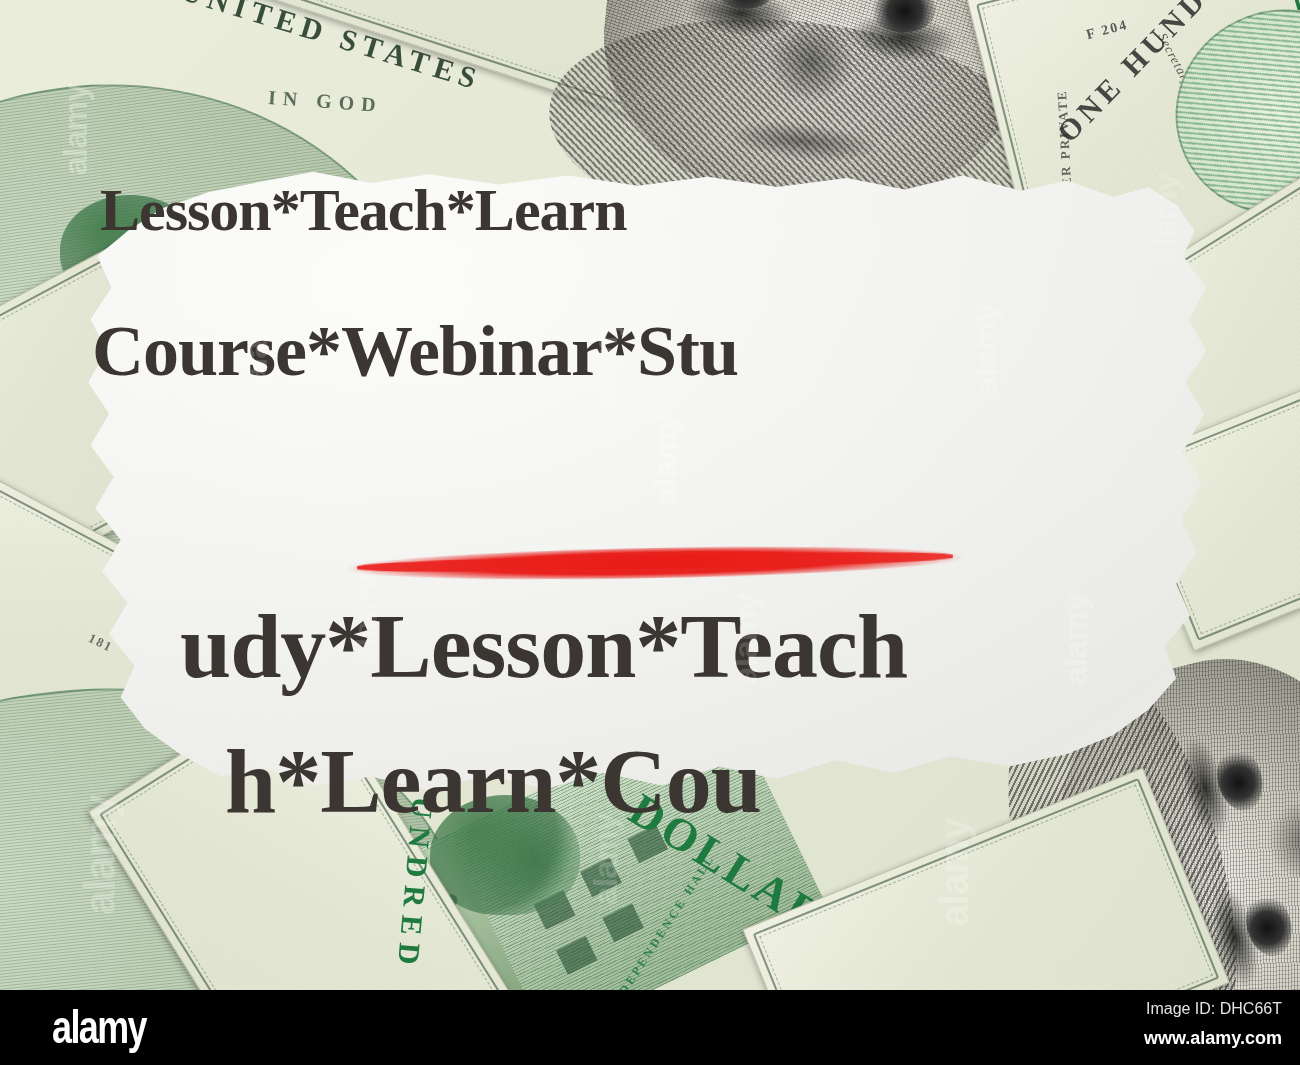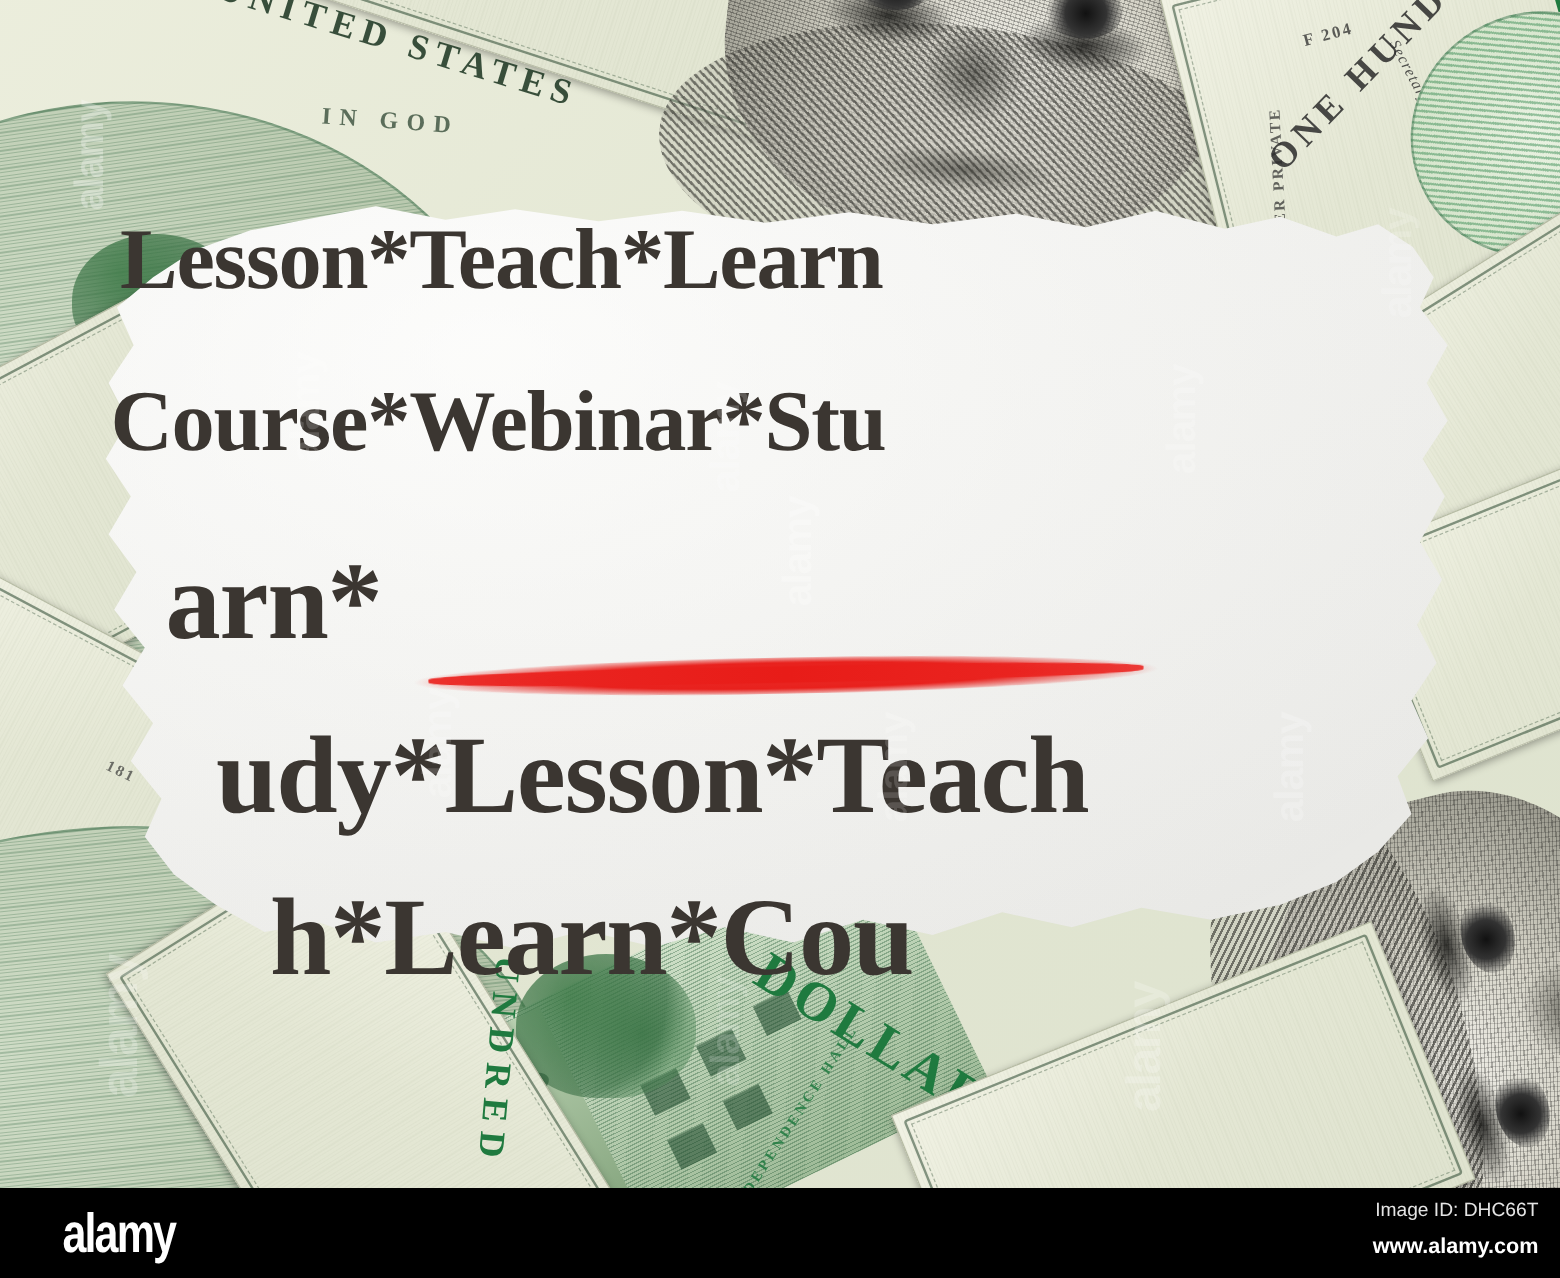--- a/index.html
+++ b/index.html
@@ -286,25 +286,24 @@
     <div class="microtxt greentxt" style="left:265px;top:800px;font-size:30px;transform:rotate(95deg);letter-spacing:8px;">ONE HUNDRED</div>
 
     <div class="bill note" style="left:770px;top:840px;width:430px;height:230px;transform:rotate(-22deg);">
         <div class="edge"></div>
       </div>
   </div>
 
   <div id="paper"></div>
 
   <div id="lines">
-    <div class="kwline" style="left:100px;top:25px;font-size:72px;letter-spacing:-1px;">Lesson*Teach*Learn</div>
+    <div class="kwline" style="left:100px;top:25px;font-size:60px;letter-spacing:-1px;">Lesson*Teach*Learn</div>
 
     <div class="kwline" style="left:92px;top:160px;font-size:72px;letter-spacing:-1px;">Course*Webinar*Stu</div>
 
-    <div class="kwline" style="left:138px;top:300px;font-size:92px;letter-spacing:-1px;">arn*</div>
 
     <div class="kwline" style="left:225px;top:580px;font-size:92px;letter-spacing:-1px;">h*Learn*Cou</div>
 
     <div class="kwline" style="left:180px;top:445px;font-size:92px;letter-spacing:-1px;">udy*Lesson*Teach</div>
   </div>
 
   <div id="underline"></div>
 
   <div id="wm">
     <div class="wmtxt" style="left:30px;top:110px;font-size:34px;transform:rotate(-90deg);">alamy</div>

